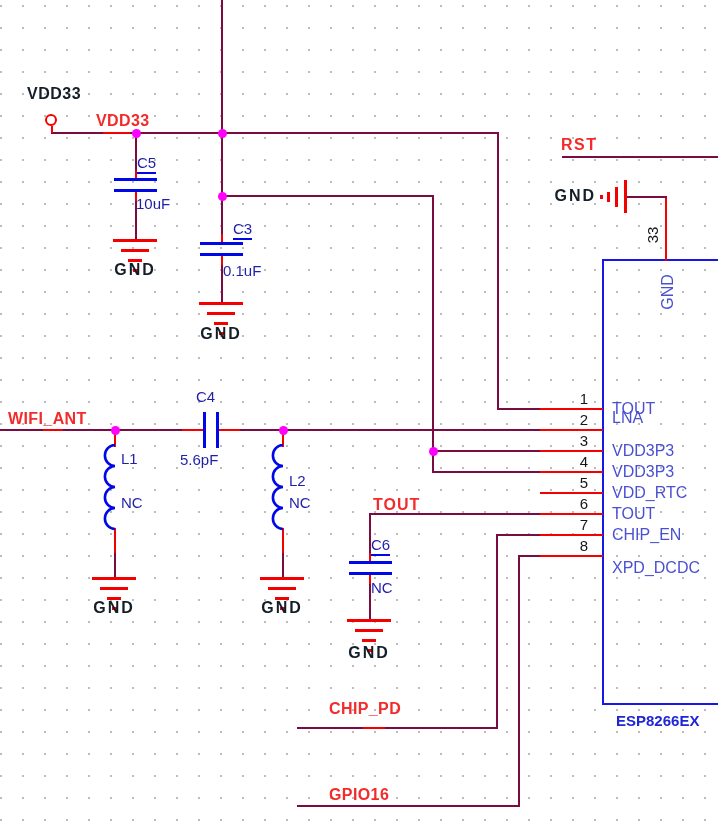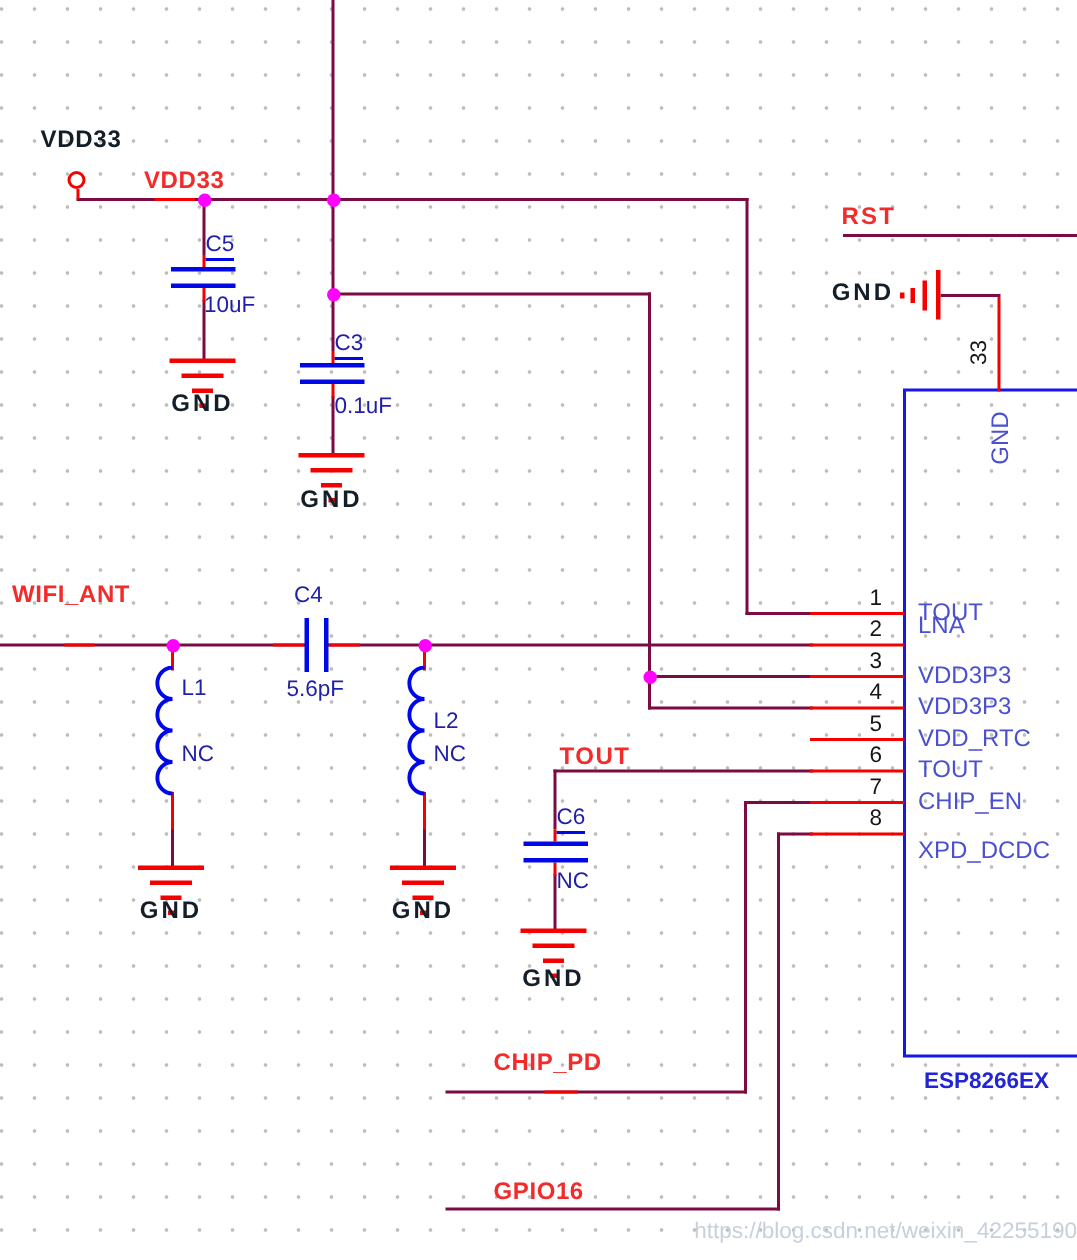--- a/index.html
+++ b/index.html
@@ -155,32 +155,32 @@
   <div class="gtext" style="left:181px;top:326px">GND</div>
   <div class="gtext" style="left:74px;top:600px">GND</div>
   <div class="gtext" style="left:242px;top:600px">GND</div>
   <div class="gtext" style="left:329px;top:645px">GND</div>
   <div class="gtext" style="left:516px;top:188px;width:80px;text-align:right">GND</div>
 
   <div class="gtext" style="left:14px;top:86px;letter-spacing:.5px">VDD33</div>
   <div class="port-circle"></div>
 
   <div class="net" style="left:96px;top:113px">VDD33</div>
-  <div class="net" style="left:8px;top:389px">WIFI_ANT</div>
+  <div class="net" style="left:8px;top:411px">WIFI_ANT</div>
   <div class="net" style="left:561px;top:137px;letter-spacing:1.5px">RST</div>
   <div class="net" style="left:373px;top:497px;letter-spacing:1px">TOUT</div>
   <div class="net" style="left:329px;top:701px">CHIP_PD</div>
   <div class="net" style="left:329px;top:787px">GPIO16</div>
 
   <div class="ctext des" style="left:137px;top:155px"><span>C5</span></div>
   <div class="ctext" style="left:136px;top:196px">10uF</div>
-  <div class="ctext des" style="left:223px;top:221px"><span>C3</span></div>
+  <div class="ctext des" style="left:233px;top:221px"><span>C3</span></div>
   <div class="ctext" style="left:223px;top:263px">0.1uF</div>
   <div class="ctext" style="left:196px;top:389px">C4</div>
-  <div class="ctext" style="left:191px;top:452px">5.6pF</div>
+  <div class="ctext" style="left:180px;top:452px">5.6pF</div>
   <div class="ctext des" style="left:371px;top:537px"><span>C6</span></div>
   <div class="ctext" style="left:371px;top:580px">NC</div>
   <div class="ctext" style="left:121px;top:451px">L1</div>
   <div class="ctext" style="left:121px;top:495px">NC</div>
   <div class="ctext" style="left:289px;top:473px">L2</div>
   <div class="ctext" style="left:289px;top:495px">NC</div>
 
   <div class="pname" style="top:401px">TOUT</div>
   <div class="pname" style="top:410px">LNA</div>
   <div class="pname" style="top:443px">VDD3P3</div>
@@ -196,15 +196,14 @@
   <div class="pnum" style="top:433px">3</div>
   <div class="pnum" style="top:454px">4</div>
   <div class="pnum" style="top:475px">5</div>
   <div class="pnum" style="top:496px">6</div>
   <div class="pnum" style="top:517px">7</div>
   <div class="pnum" style="top:538px">8</div>
   <div class="pnum rot" style="left:638px;top:227px;width:30px;text-align:center">33</div>
 
   <div class="ctext" style="left:616px;top:713px;font-weight:700;color:#2025D6;font-size:15px">ESP8266EX</div>
 
-  <div class="wm">https://blog.csdn.net/weixin_42255190</div>
 
 </div>
 
 </body></html>

